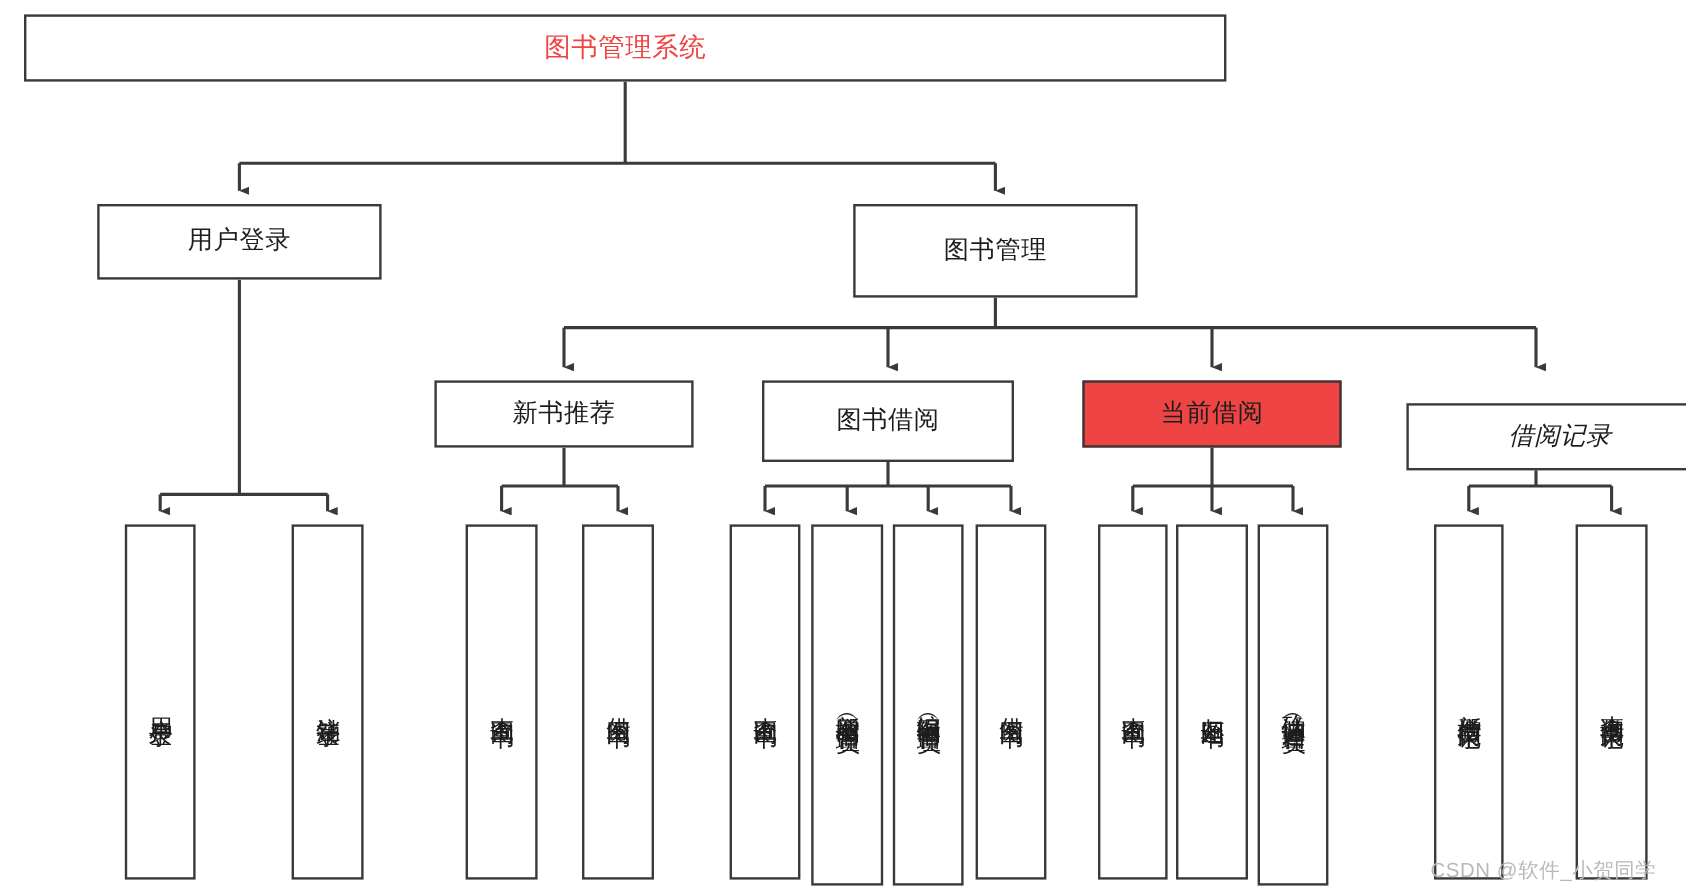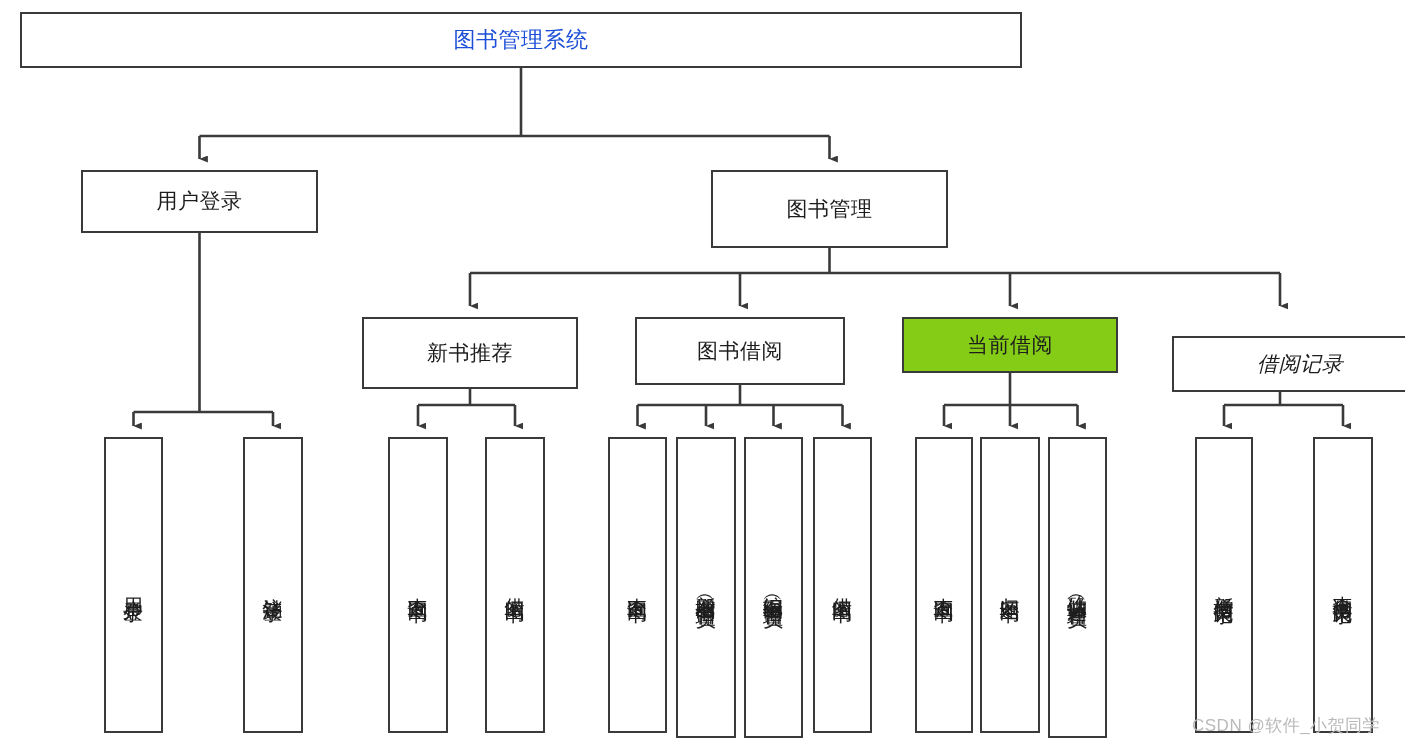--- a/index.html
+++ b/index.html
@@ -103,35 +103,35 @@
         <line x1="1010" y1="405" x2="1010" y2="426" stroke="#3a3a3a" stroke-width="2.6" marker-end="url(#arrowhead)"></line>
         <line x1="1077.5" y1="405" x2="1077.5" y2="426" stroke="#3a3a3a" stroke-width="2.6" marker-end="url(#arrowhead)"></line>
         <line x1="1280" y1="373" x2="1280" y2="405" stroke="#3a3a3a" stroke-width="2.6"></line>
         <line x1="1224" y1="405" x2="1343" y2="405" stroke="#3a3a3a" stroke-width="2.6"></line>
         <line x1="1224" y1="405" x2="1224" y2="426" stroke="#3a3a3a" stroke-width="2.6" marker-end="url(#arrowhead)"></line>
         <line x1="1343" y1="405" x2="1343" y2="426" stroke="#3a3a3a" stroke-width="2.6" marker-end="url(#arrowhead)"></line>
       </g>
   </svg>
   <div id="nodes-layer">
       <div class="node-box root" style="left: 20px; top: 12px; width: 1002px; height: 56px; border-color: rgb(58, 58, 58); background: rgb(255, 255, 255);">
-        <span class="node-label" style="color: #1d4ed8;">图书管理系统</span>
+        <span class="node-label" style="color: #ef4444;">图书管理系统</span>
       </div>
       <div class="node-box" style="left: 81px; top: 170px; width: 237px; height: 63px; border-color: rgb(58, 58, 58); background: rgb(255, 255, 255);">
         <span class="node-label" style="color: rgb(29, 29, 29);">用户登录</span>
       </div>
       <div class="node-box" style="left: 711px; top: 170px; width: 237px; height: 78px; border-color: rgb(58, 58, 58); background: rgb(255, 255, 255);">
         <span class="node-label" style="color: rgb(29, 29, 29);">图书管理</span>
       </div>
-      <div class="node-box" style="left: 362px; top: 317px; width: 216px; height: 72px; border-color: rgb(58, 58, 58); background: rgb(255, 255, 255);">
+      <div class="node-box" style="left: 362px; top: 317px; width: 216px; height: 56px; border-color: rgb(58, 58, 58); background: rgb(255, 255, 255);">
         <span class="node-label" style="color: rgb(29, 29, 29);">新书推荐</span>
       </div>
       <div class="node-box" style="left: 635px; top: 317px; width: 210px; height: 68px; border-color: rgb(58, 58, 58); background: rgb(255, 255, 255);">
         <span class="node-label" style="color: rgb(29, 29, 29);">图书借阅</span>
       </div>
-      <div class="node-box" style="left: 902px; top: 317px; width: 216px; height: 56px; border-color: rgb(58, 58, 58); background: #84cc16;">
+      <div class="node-box" style="left: 902px; top: 317px; width: 216px; height: 56px; border-color: rgb(58, 58, 58); background: #ef4444;">
         <span class="node-label" style="color: rgb(29, 29, 29);">当前借阅</span>
       </div>
       <div class="node-box" style="left: 1172px; top: 336px; width: 256px; height: 56px; border-color: rgb(58, 58, 58); background: rgb(255, 255, 255); font-style: italic;">
         <span class="node-label" style="color: rgb(29, 29, 29);">借阅记录</span>
       </div>
       <div class="node-box vertical" style="left: 104px; top: 437px; width: 59px; height: 296px; border-color: rgb(58, 58, 58); background: rgb(255, 255, 255);">
         <span class="node-label" style="color: rgb(29, 29, 29);">用户登录</span>
       </div>
       <div class="node-box vertical" style="left: 243px; top: 437px; width: 60px; height: 296px; border-color: rgb(58, 58, 58); background: rgb(255, 255, 255);">
         <span class="node-label" style="color: rgb(29, 29, 29);">注销登录</span>

